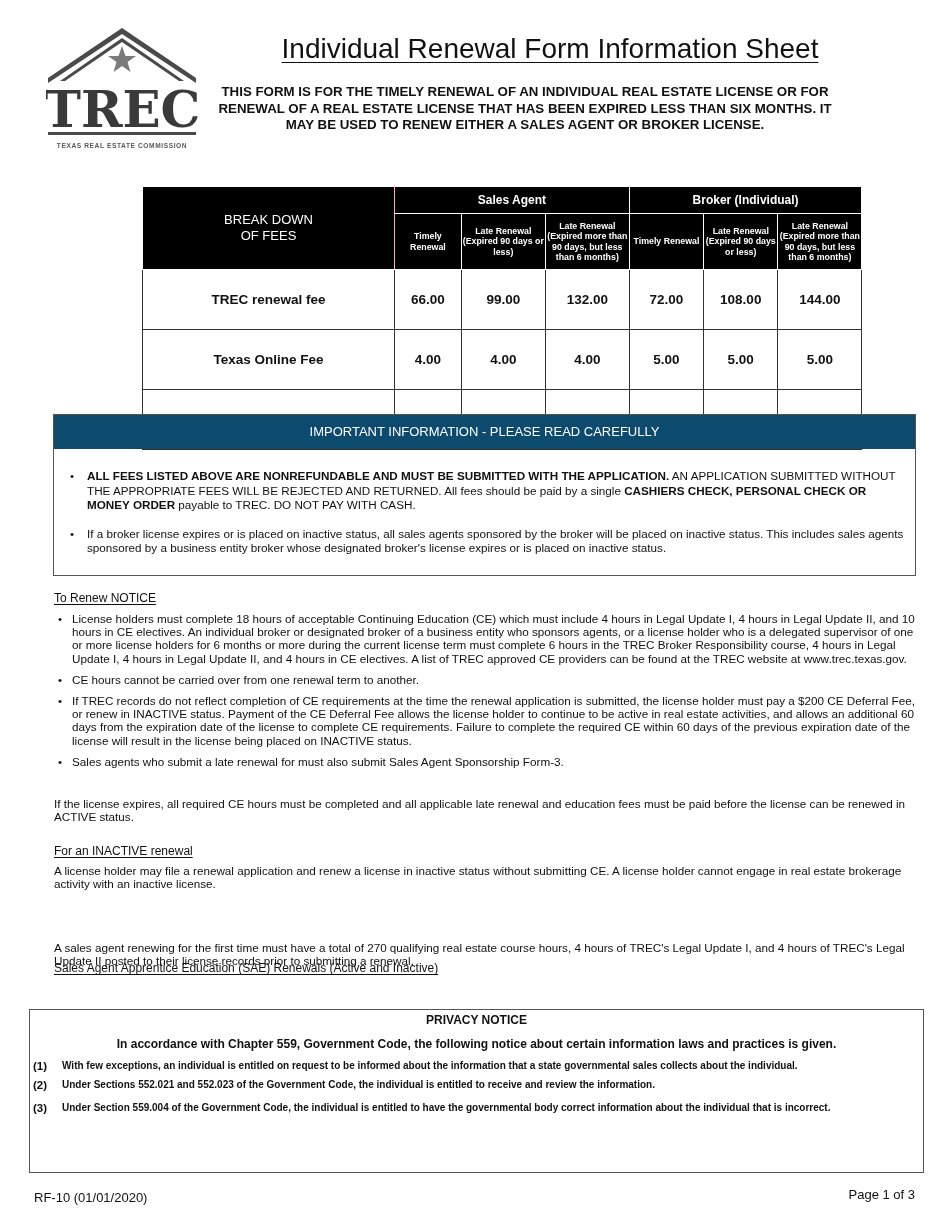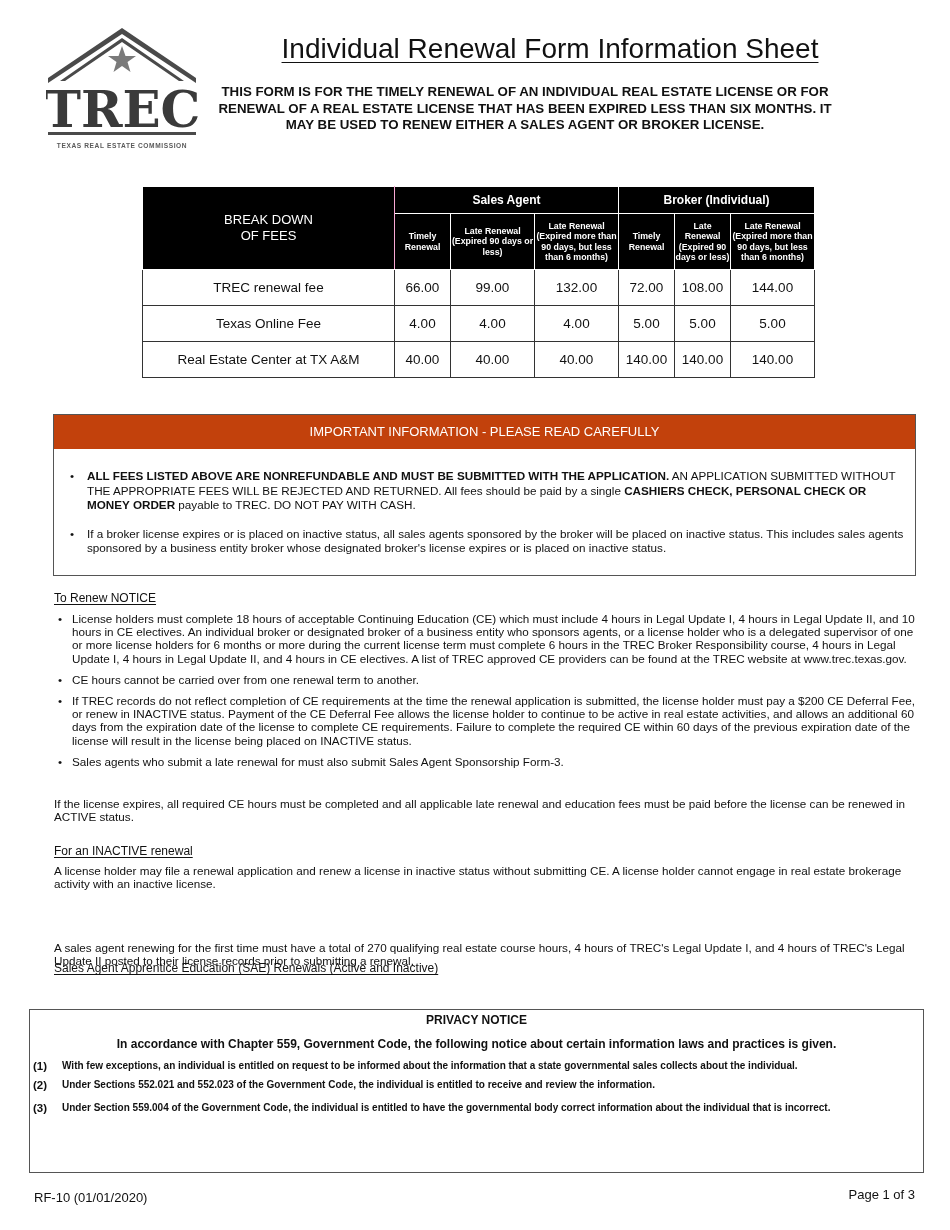--- a/index.html
+++ b/index.html
@@ -36,31 +36,32 @@
   table.fees th {
     background: #000; color: #fff; font-weight: bold; border: 1px solid #ffffff;
     padding: 0; text-align: center; line-height: 10.5px; font-size: 8.8px;
   }
   table.fees th.group { font-size: 12px; height: 26px; line-height: 14px; }
   table.fees th.corner {
     font-weight: normal; font-size: 13px; line-height: 16px; border-right: 1px solid #f9a8d4;
   }
   table.fees th.sub { height: 55px; }
   table.fees td {
-    border: 1px solid #333; text-align: center; font-size: 13.5px; height: 27px; padding: 4px;
+    border: 1px solid #333; text-align: center; font-size: 13.5px; height: 27px; padding: 16px;
     color: #111;
+    font-weight: bold;
   }
 
   
   .info-box {
     left: 53px; top: 414px; width: 863px; height: 162px; border: 1px solid #555;
     box-sizing: border-box;
   }
   .info-header {
-    background: #c2410c; color: #fff; height: 34px; line-height: 34px; text-align: center;
+    background: #0c4a6e; color: #fff; height: 34px; line-height: 34px; text-align: center;
     font-size: 13px;
   }
   .info-list { margin: 0; padding: 0; list-style: none; }
   .info-list li {
     position: relative; padding-left: 33px; padding-right: 10px; font-size: 11.7px; line-height: 14.5px;
   }
   .info-list li .bullet { position: absolute; left: 16px; top: 0; }
   .info-list li.first { margin-top: 20px; }
   .info-list li.second { margin-top: 14px; }
 

